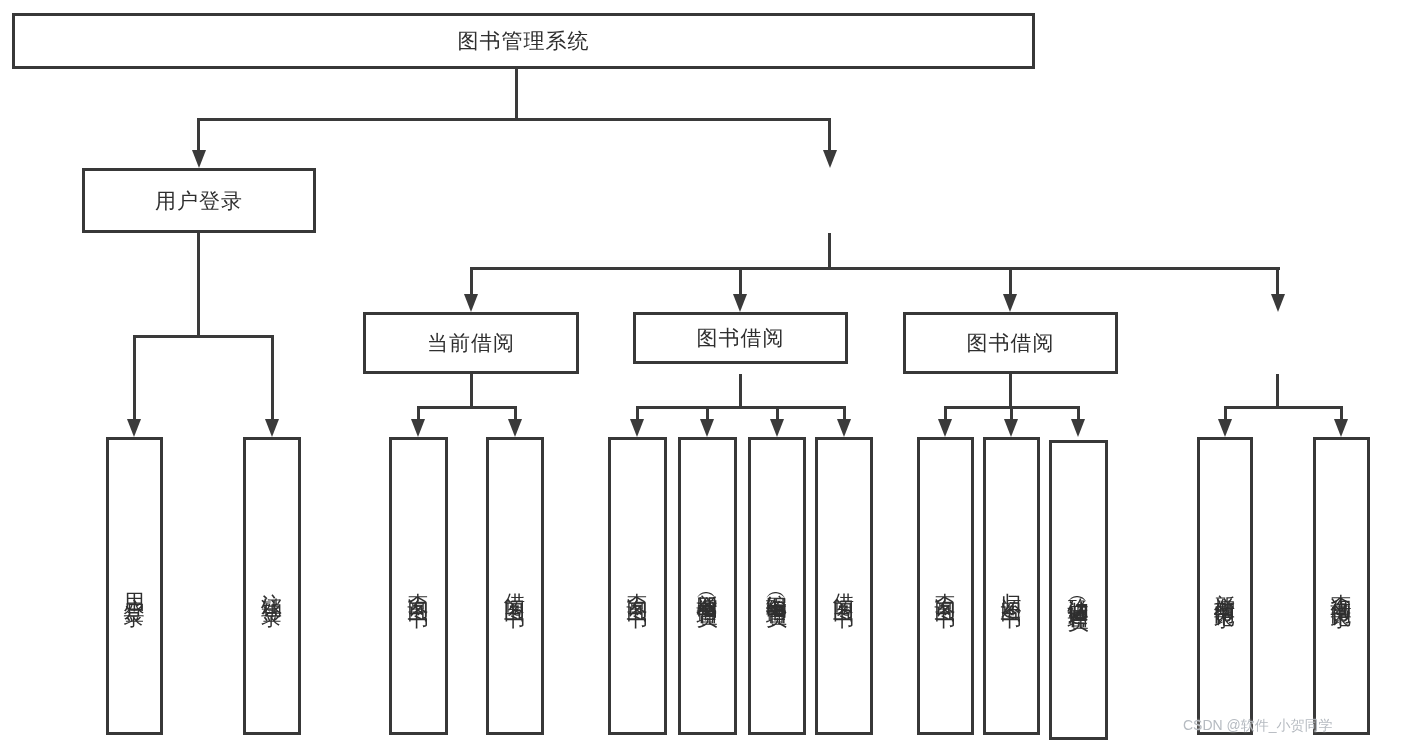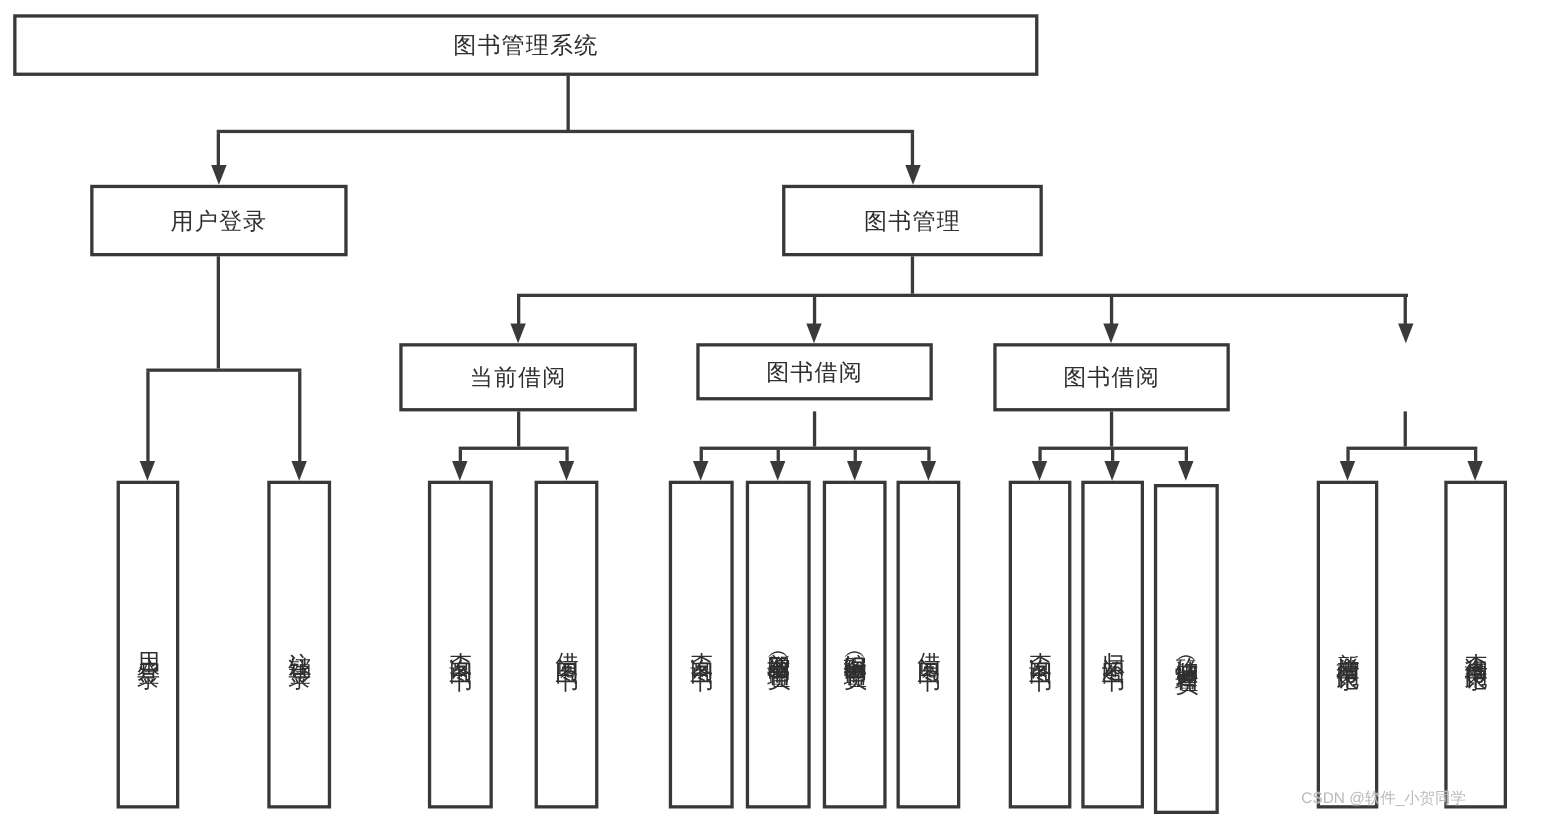--- a/index.html
+++ b/index.html
@@ -56,29 +56,26 @@
     color: #b6bbc1;
     text-shadow: 0 0 2px #ffffff;
     white-space: nowrap;
   }
 </style>
 </head>
 <body>
 
 <div class="canvas">
 
-  <div class="box h" style="left:12px;top:13px;width:932px;height:56px">
+  <div class="box h" style="left:12px;top:13px;width:1023px;height:56px">
     <span>图书管理系统</span>
   </div>
 
   <div class="box h" style="left:82px;top:168px;width:234px;height:65px">
     <span>用户登录</span>
-  </div>
-  <div class="box h" style="left:711px;top:168px;width:237px;height:65px">
-    <span>图书管理</span>
   </div>
 
   <div class="box h" style="left:363px;top:312px;width:216px;height:62px">
     <span>当前借阅</span>
   </div>
   <div class="box h" style="left:633px;top:312px;width:215px;height:52px">
     <span>图书借阅</span>
   </div>
   <div class="box h" style="left:903px;top:312px;width:215px;height:62px">
     <span>图书借阅</span>

